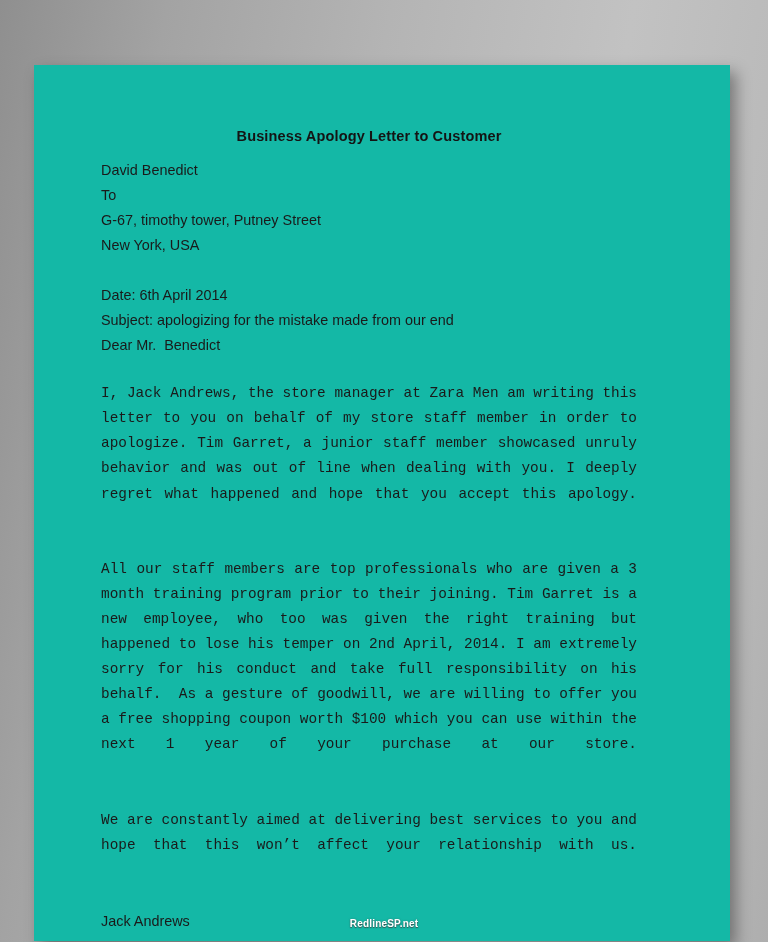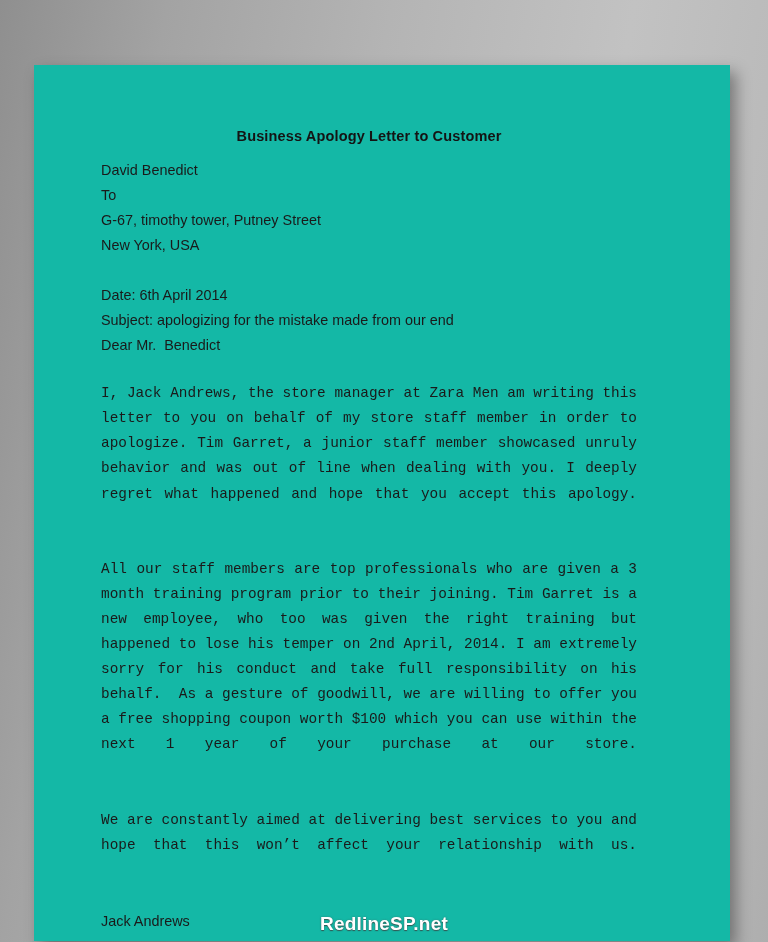--- a/index.html
+++ b/index.html
@@ -96,21 +96,21 @@
     position: absolute;
     left: 0;
     bottom: 0;
     width: 768px;
     height: 37px;
     display: flex;
     align-items: center;
     justify-content: center;
   }
   #watermark-text {
-    font-size: 19px;
+    font-size: 10px;
     font-weight: bold;
     color: #ffffff;
     letter-spacing: 0.2px;
     text-shadow: 0 1px 1px rgba(60,60,60,0.75), 0 0 2px rgba(80,80,80,0.5);
   }
 </style>
 </head>
 <body>
 
 <div id="document-page">

